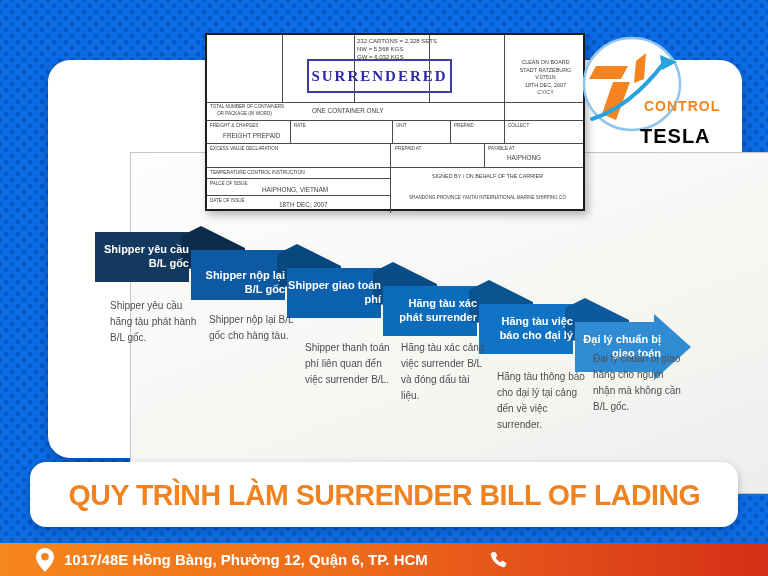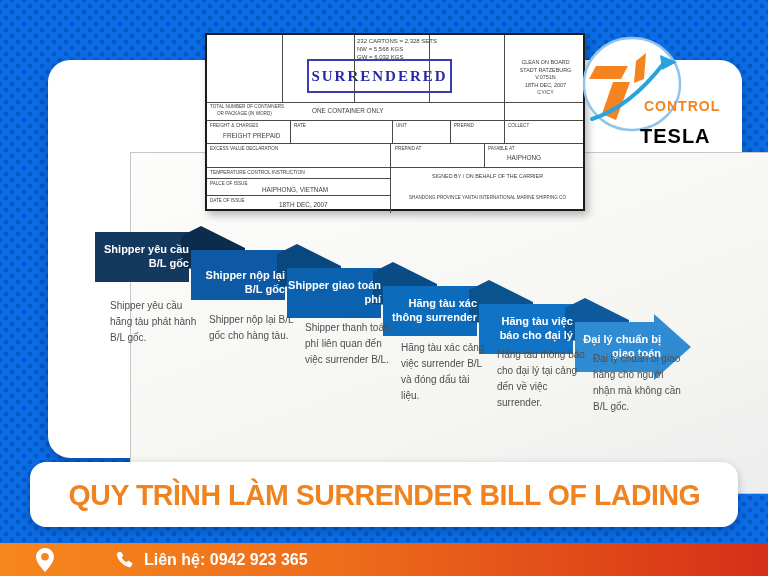--- a/index.html
+++ b/index.html
@@ -171,40 +171,40 @@
     <polygon points="379,72 399,62 443,84 443,108 379,104" fill="#0a538f"></polygon>
     <rect x="389" y="86" width="94" height="50" fill="#1173c5"></rect>
     <polygon points="475,90 495,80 539,102 539,126 475,122" fill="#0c5a9b"></polygon>
     <rect x="485" y="104" width="79" height="50" fill="#2f8cd3"></rect>
     <polygon points="564,96 601,129 564,162" fill="#2f8cd3"></polygon>
   </svg>
 
 <div class="step-label" style="left:95px;top:232px">Shipper yêu cầu B/L gốc</div>
 <div class="step-label" style="left:191px;top:258px">Shipper nộp lại B/L gốc</div>
 <div class="step-label" style="left:287px;top:268px">Shipper giao toán phí</div>
-<div class="step-label" style="left:383px;top:286px">Hãng tàu xác thông surrender</div>
+<div class="step-label" style="left:383px;top:286px">Hãng tàu xác phát surrender</div>
 <div class="step-label" style="left:479px;top:304px">Hãng tàu việc báo cho đại lý</div>
 <div class="step-label" style="left:571px;top:322px;width:90px">Đại lý chuẩn bị giao toán</div>
 
 <div class="step-desc" style="left:97px;top:298px">Shipper yêu cầu hãng tàu phát hành B/L gốc.</div>
 <div class="step-desc" style="left:196px;top:312px">Shipper nộp lại B/L gốc cho hàng tàu.</div>
-<div class="step-desc" style="left:292px;top:320px">Shipper thanh toán phí liên quan đến việc surrender B/L.</div>
+<div class="step-desc" style="left:292px;top:340px">Shipper thanh toán phí liên quan đến việc surrender B/L.</div>
 <div class="step-desc" style="left:388px;top:340px">Hãng tàu xác cảng việc surrender B/L và đóng dấu tài liệu.</div>
-<div class="step-desc" style="left:484px;top:347px">Hãng tàu thông báo cho đại lý tại cảng đến về việc surrender.</div>
+<div class="step-desc" style="left:484px;top:369px">Hãng tàu thông báo cho đại lý tại cảng đến về việc surrender.</div>
 <div class="step-desc" style="left:580px;top:351px">Đại lý chuẩn bị giao hàng cho người nhận mà không cần B/L gốc.</div>
 
 <div class="banner">
   <h1>QUY TRÌNH LÀM SURRENDER BILL OF LADING</h1>
 </div>
 
 <div class="footer">
   <span class="icon">
     <svg width="18" height="24" viewBox="0 0 18 24">
       <path d="M9 0 C4 0 0 4 0 9 C0 15 9 24 9 24 C9 24 18 15 18 9 C18 4 14 0 9 0 Z M9 12.5 A3.8 3.8 0 1 1 9 4.9 A3.8 3.8 0 0 1 9 12.5 Z" fill="#ffffff"></path>
     </svg>
   </span>
+  <span class="addr">1017/48E Hồng Bàng, Phường 12, Quận 6, TP. HCM</span>
   <span class="icon phone">
     <svg width="20" height="20" viewBox="0 0 24 24">
       <path d="M6.6 2.2 C7.3 1.8 8.2 2 8.7 2.7 L10.8 5.8 C11.2 6.4 11.1 7.2 10.6 7.7 L9.2 9.1 C10.1 11.2 12.8 13.9 14.9 14.8 L16.3 13.4 C16.8 12.9 17.6 12.8 18.2 13.2 L21.3 15.3 C22 15.8 22.2 16.7 21.8 17.4 L20.6 19.5 C20.1 20.3 19.2 20.8 18.3 20.6 C11.4 19.3 4.7 12.6 3.4 5.7 C3.2 4.8 3.7 3.9 4.5 3.4 Z" fill="#ffffff"></path>
     </svg>
   </span>
-  <span class="contact">Liên hệ: 0942 923 365</span>
 </div>
 
 </body></html>

